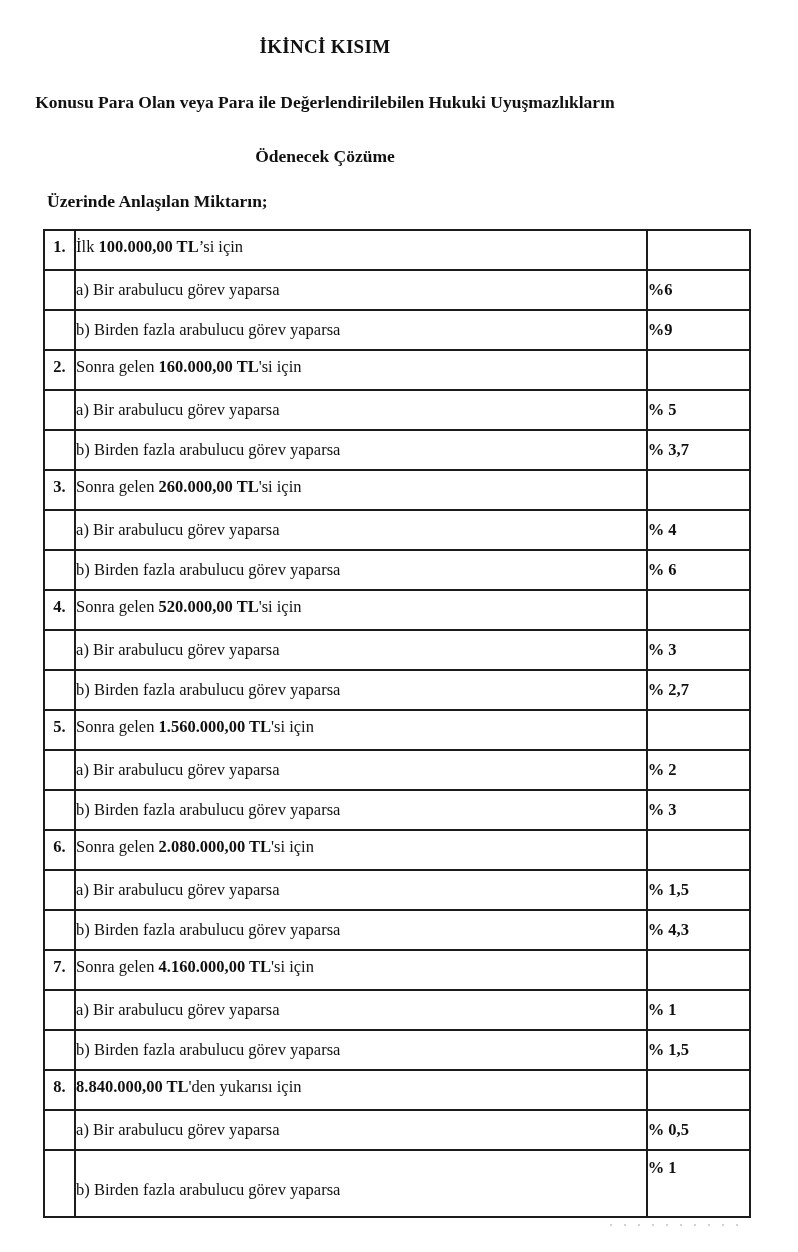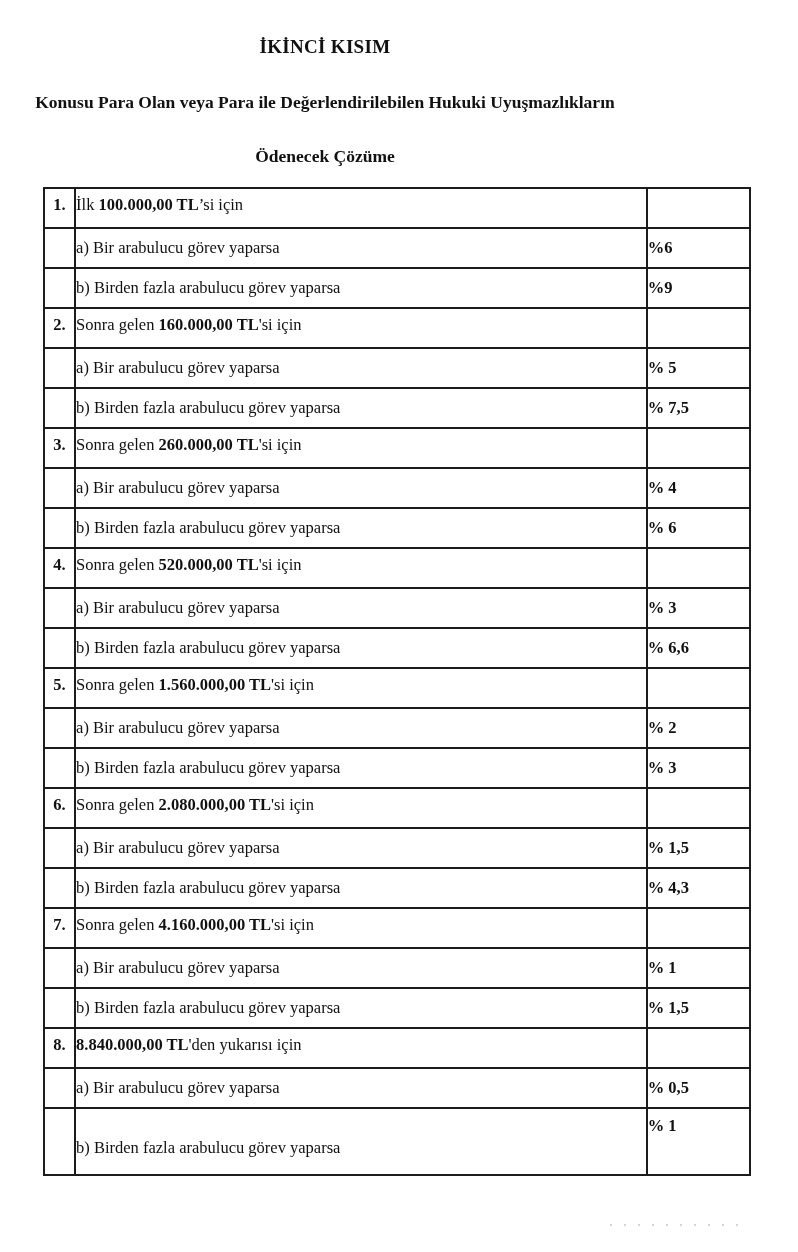--- a/index.html
+++ b/index.html
@@ -105,20 +105,21 @@
 <div class="page">
 
   <div class="doc-title">İKİNCİ KISIM</div>
 
   <div class="doc-subtitle">
     <span>Konusu Para Olan veya Para ile Değerlendirilebilen Hukuki Uyuşmazlıkların</span><br>
     <br>
     <span>Ödenecek Çözüme</span>
   </div>
 
+  <div class="section-label">Üzerinde Anlaşılan Miktarın;</div>
 
   <table class="fee-table">
     <colgroup>
       <col class="col-no">
       <col class="col-desc">
       <col class="col-rate">
     </colgroup>
     <tbody id="fee-table-body">
         <tr class="group">
     <td class="c-no">
@@ -176,21 +177,21 @@
     </td>
   </tr>
         <tr>
     <td class="c-no">
       <span class="no"></span>
     </td>
     <td class="c-desc">
       <span><span class="pre">b) Birden fazla arabulucu görev yaparsa</span><span class="amt"></span><span class="post"></span></span>
     </td>
     <td class="c-rate">
-      <span class="rate">% 7,5</span>
+      <span class="rate">% 3,7</span>
     </td>
   </tr>
         <tr class="group">
     <td class="c-no">
       <span class="no">3.</span>
     </td>
     <td class="c-desc">
       <span><span class="pre">Sonra gelen </span><span class="amt">260.000,00 TL</span><span class="post">'si için</span></span>
     </td>
     <td class="c-rate">
@@ -242,21 +243,21 @@
     </td>
   </tr>
         <tr>
     <td class="c-no">
       <span class="no"></span>
     </td>
     <td class="c-desc">
       <span><span class="pre">b) Birden fazla arabulucu görev yaparsa</span><span class="amt"></span><span class="post"></span></span>
     </td>
     <td class="c-rate">
-      <span class="rate">% 6,6</span>
+      <span class="rate">% 2,7</span>
     </td>
   </tr>
         <tr class="group">
     <td class="c-no">
       <span class="no">5.</span>
     </td>
     <td class="c-desc">
       <span><span class="pre">Sonra gelen </span><span class="amt">1.560.000,00 TL</span><span class="post">'si için</span></span>
     </td>
     <td class="c-rate">

